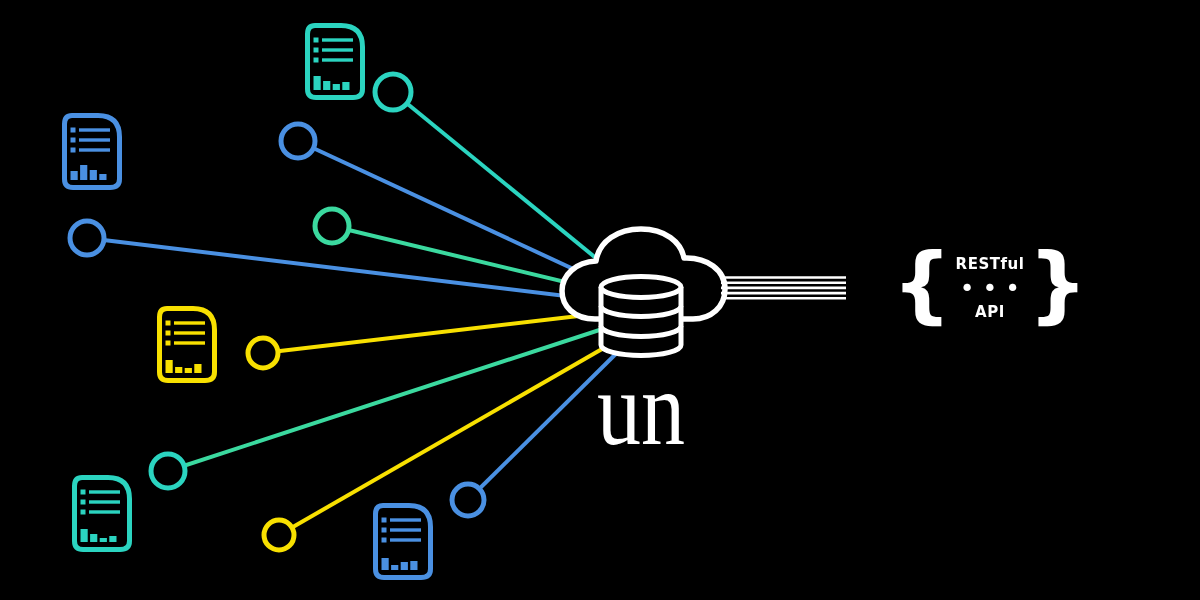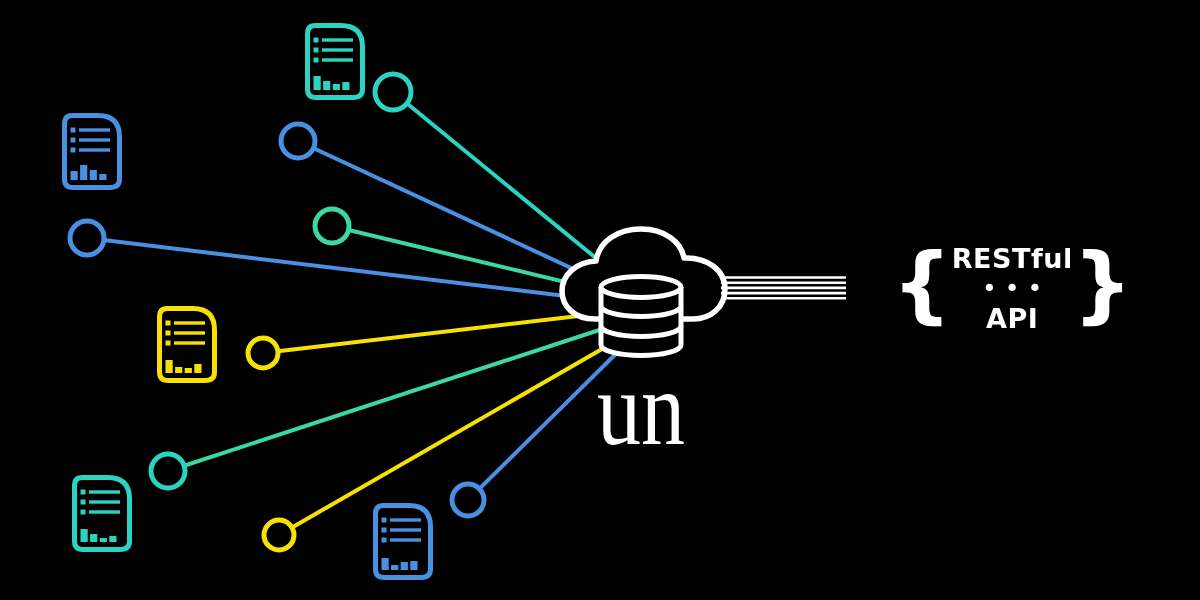--- a/index.html
+++ b/index.html
@@ -45,21 +45,21 @@
   .api-center {
     display: flex;
     flex-direction: column;
     align-items: center;
     justify-content: center;
     gap: 9px;
     flex: 1;
   }
   .api-title, .api-subtitle {
     font-family: "DejaVu Sans", sans-serif;
-    font-size: 27px;
+    font-size: 15px;
     font-weight: 600;
     letter-spacing: 0.5px;
     line-height: 1;
     white-space: nowrap;
   }
   .api-dots {
     font-size: 25px;
     line-height: 0.6;
     letter-spacing: 8px;
     text-indent: 8px;

